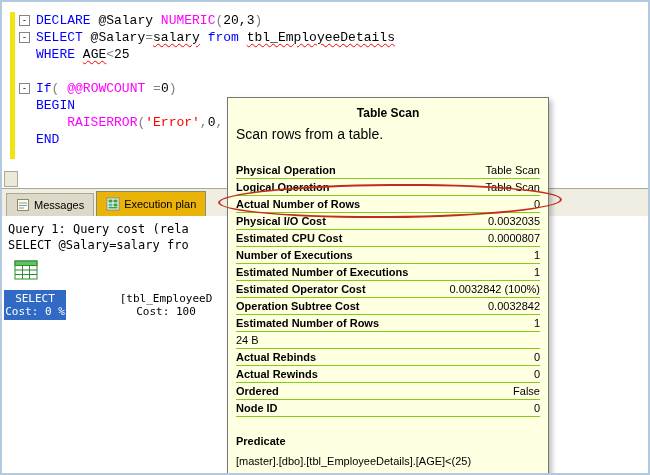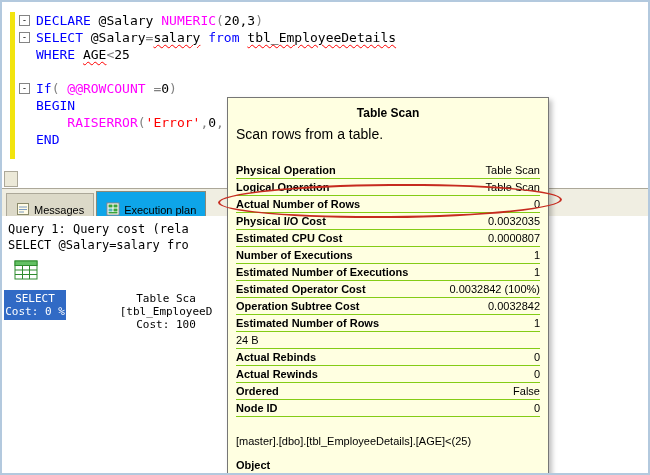--- a/index.html
+++ b/index.html
@@ -10,36 +10,36 @@
   }
   
   .editor{position:absolute;left:0;top:0;right:0;height:186px;background:#fff;}
   .change-bar{position:absolute;left:8px;top:10px;width:5px;height:147px;background:var(--change-bar-yellow);}
   .code-lines{position:absolute;left:0;top:10px;right:0;}
   .code-line{display:flex;height:17px;line-height:17px;white-space:pre;
     font-family:"DejaVu Sans Mono","Liberation Mono",monospace;font-size:13px;}
   .gutter-cell{flex:0 0 34px;position:relative;}
   .fold-box{position:absolute;left:17px;top:3px;width:9px;height:9px;border:1px solid #848484;
     background:#fff;font:9px/8px "DejaVu Sans Mono",monospace;text-align:center;color:#000;}
-  .line-text{flex:1;}
+  .line-text{flex:1;font-family:Liberation Mono, monospace;}
   .tok-kw{color:var(--keyword);}
   .tok-sys{color:var(--system);}
   .tok-str{color:var(--string);}
   .tok-op{color:var(--operator);}
   .tok-plain{color:#000;}
   .squiggle{text-decoration:underline wavy var(--string) 1px;text-underline-offset:2px;}
   .scroll-corner{position:absolute;left:2px;top:169px;width:12px;height:14px;
     background:#ece9d8;border:1px solid #aca899;}
   
   .tabstrip{position:absolute;left:0;top:186px;right:0;height:28px;background:#f0eee2;
     border-top:1px solid #aca899;display:flex;align-items:flex-end;padding-left:4px;box-sizing:border-box;}
-  .tab{display:flex;align-items:flex-end;gap:4px;height:22px;padding:0 9px;
+  .tab{display:flex;align-items:center;gap:4px;height:22px;padding:0 9px;
     font-size:11px;color:#000;background:#dcd9c8;border:1px solid #aca899;border-bottom:none;
     margin-right:2px;cursor:default;}
-  .tab.active{background:#0ea5e9;height:24px;border-color:#8a8a7a;}
+  .tab.active{background:#eab308;height:24px;border-color:#8a8a7a;}
   .tab-icon{display:inline-flex;width:14px;height:14px;}
   
   .plan{position:absolute;left:0;top:214px;right:0;bottom:0;background:#fff;}
   .plan-header{position:absolute;left:6px;white-space:pre;color:#000;
     font-family:"DejaVu Sans Mono","Liberation Mono",monospace;font-size:12px;text-align:center;}
   .plan-header.l1{top:6px;}
   .plan-header.l2{top:22px;}
   .select-icon{position:absolute;left:12px;top:42px;width:24px;height:24px;}
   .select-label{position:absolute;left:2px;top:74px;width:62px;background:var(--selection-blue);
     color:#fff;text-align:center;padding:2px 0;
@@ -121,21 +121,21 @@
           <line x1="1" y1="12" x2="23" y2="12" stroke="#2e8b2e"></line>
           <line x1="1" y1="16.5" x2="23" y2="16.5" stroke="#2e8b2e"></line>
           <line x1="8.5" y1="7.5" x2="8.5" y2="21" stroke="#2e8b2e"></line>
           <line x1="15.5" y1="7.5" x2="15.5" y2="21" stroke="#2e8b2e"></line>
         </svg>
     </span>
     <div class="select-label">
       <div>SELECT</div>
       <div>Cost: 0 %</div>
     </div>
-    <div class="tablescan-label"><div>Table Sca</div><div>[tbl_EmployeeD</div><div>Cost: 100</div></div>
+    <div class="tablescan-label"><div>[tbl_EmployeeD</div><div>Cost: 100</div></div>
   </div>
 
   <div class="tooltip">
     <div class="tt-title">Table Scan</div>
     <div class="tt-desc">Scan rows from a table.</div>
     <div class="tt-rows">
         <div class="tt-row">
           <span class="tt-label">Physical Operation</span>
           <span class="tt-value">Table Scan</span>
         </div>
@@ -189,19 +189,20 @@
         <div class="tt-row">
           <span class="tt-label">Ordered</span>
           <span class="tt-value">False</span>
         </div>
         <div class="tt-row">
           <span class="tt-label">Node ID</span>
           <span class="tt-value">0</span>
         </div>
       </div>
     <div class="tt-section">
+      <div class="tt-sec-label">Predicate</div>
       <div class="tt-sec-value">[master].[dbo].[tbl_EmployeeDetails].[AGE]&lt;(25)</div>
       <div class="tt-sec-label">Object</div>
     </div>
   </div>
 
   <div class="red-ellipse"></div>
 </div>
 
 </body></html>

